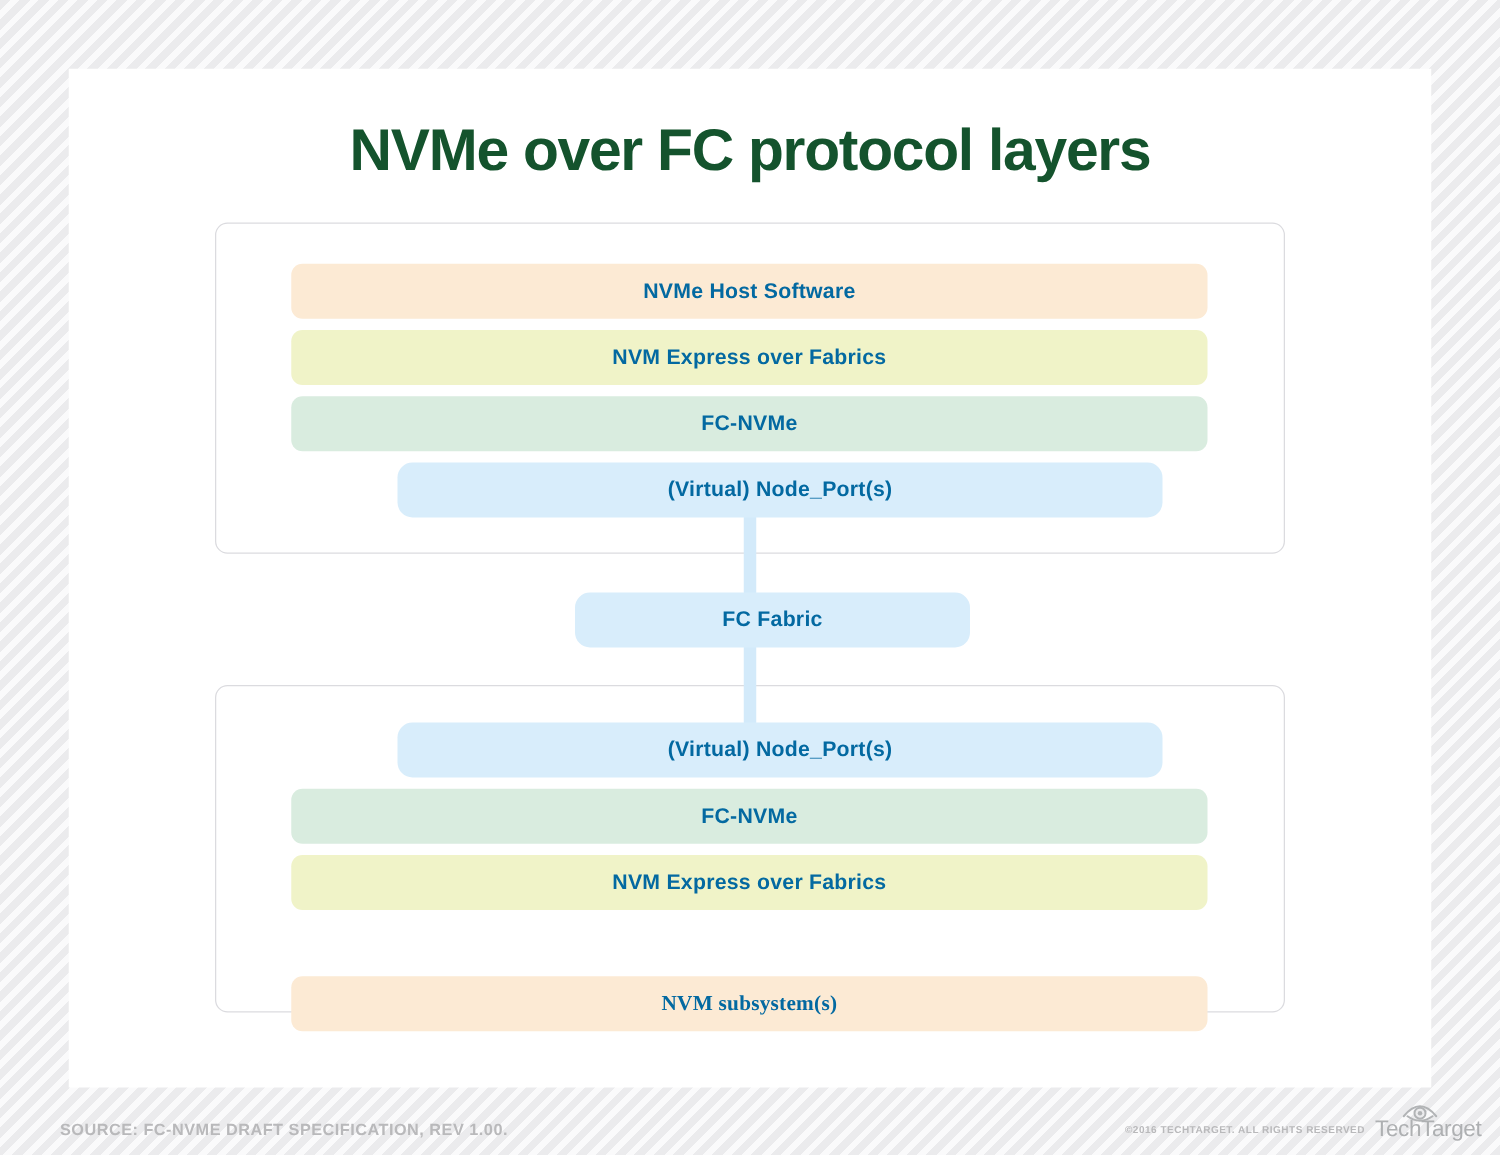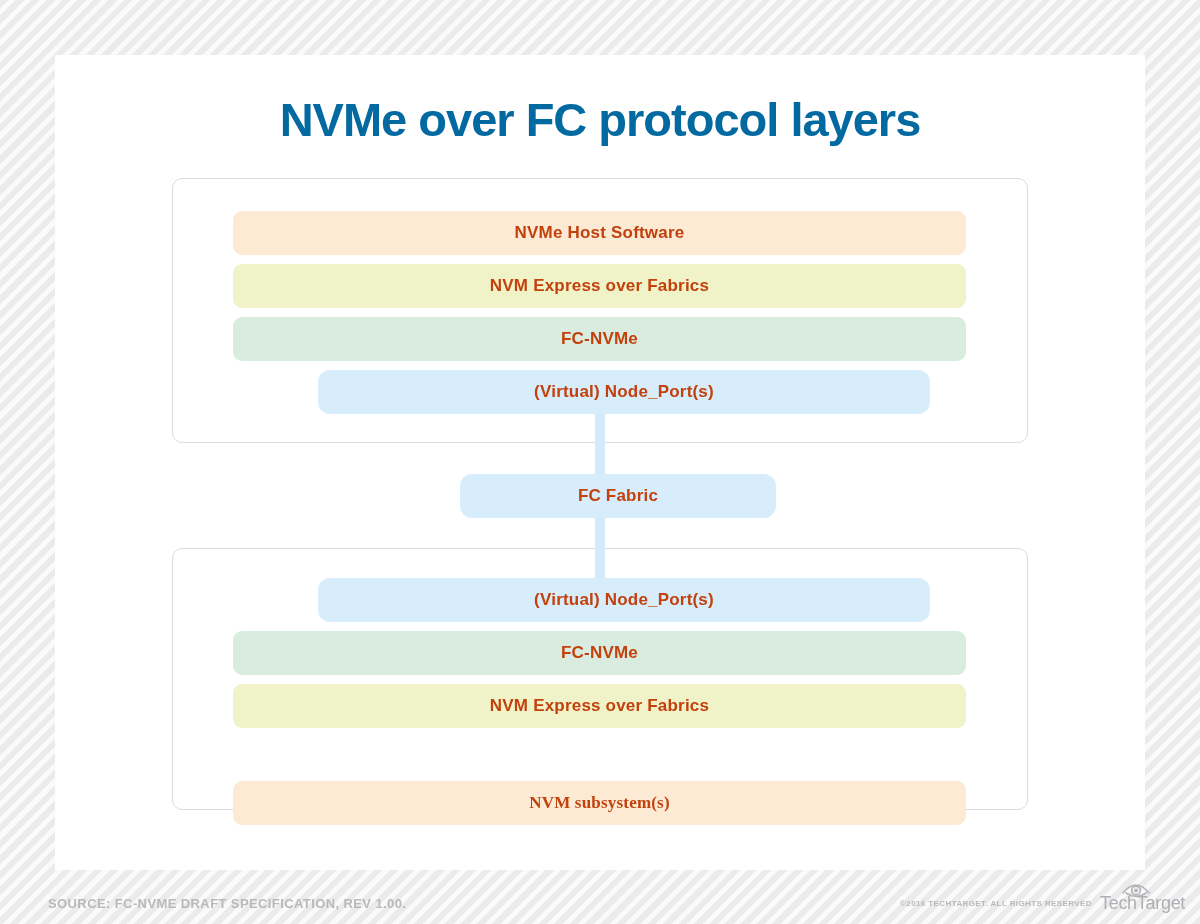--- a/index.html
+++ b/index.html
@@ -17,41 +17,41 @@
     background: #ffffff;
   }
   .title {
     position: absolute;
     left: 0; top: 92px;
     width: 100%;
     text-align: center;
     font-size: 47px;
     font-weight: 700;
     letter-spacing: -1px;
-    color: #0369a1;
+    color: #14532d;
   }
   .container-box {
     position: absolute;
     border: 1px solid #dbdbdf;
     border-radius: 10px;
     background: transparent;
   }
   .container-top { left: 172px; top: 178px; width: 856px; height: 265px; }
   .container-bottom { left: 172px; top: 548px; width: 856px; height: 262px; }
   .bar {
     position: absolute;
     height: 44px;
     border-radius: 9px;
     display: flex;
     align-items: center;
     justify-content: center;
     font-size: 17px;
     font-weight: 700;
     letter-spacing: 0.2px;
-    color: #c2410c;
+    color: #0369a1;
     z-index: 2;
   }
   .bar.wide { left: 233px; width: 733px; }
   .bar.narrow { left: 318px; width: 612px; border-radius: 12px; }
   .bar.fabric { left: 460px; width: 316px; border-radius: 12px; }
   .connector {
     position: absolute;
     left: 595px; top: 412px;
     width: 10px; height: 170px;
     z-index: 1;

